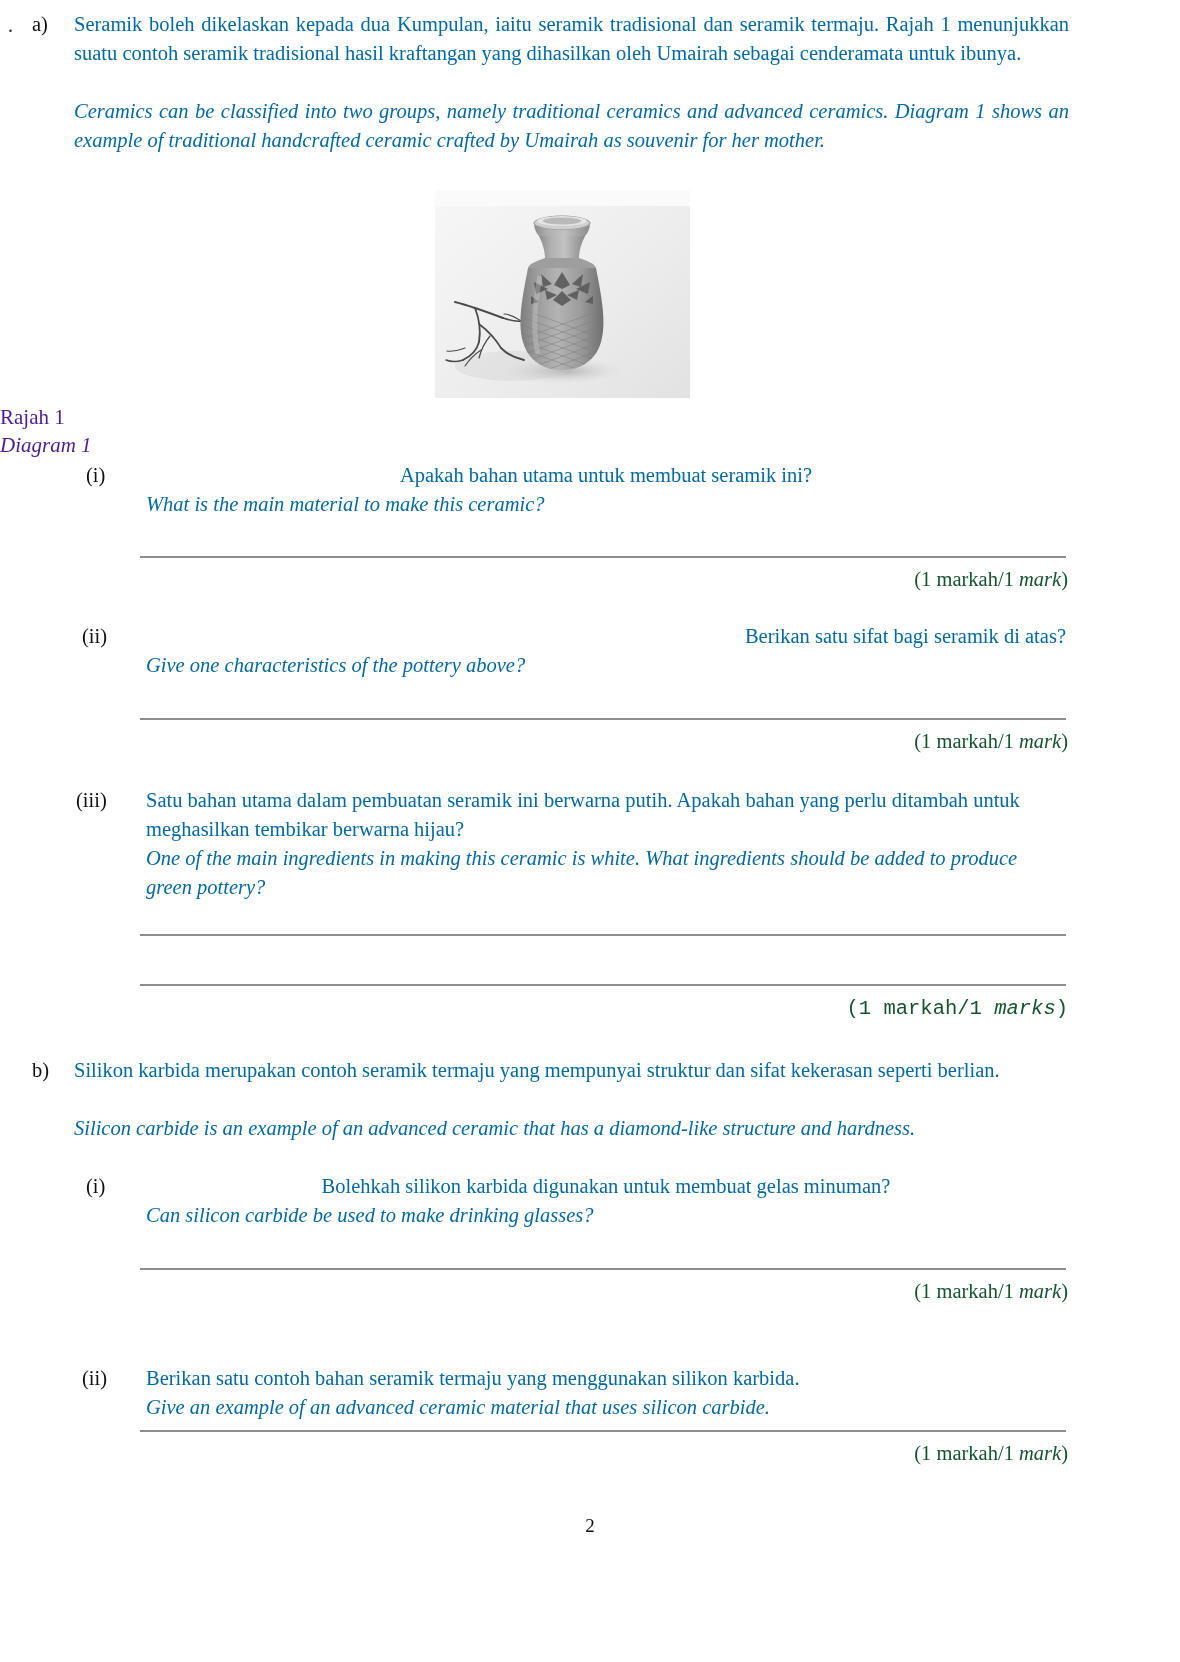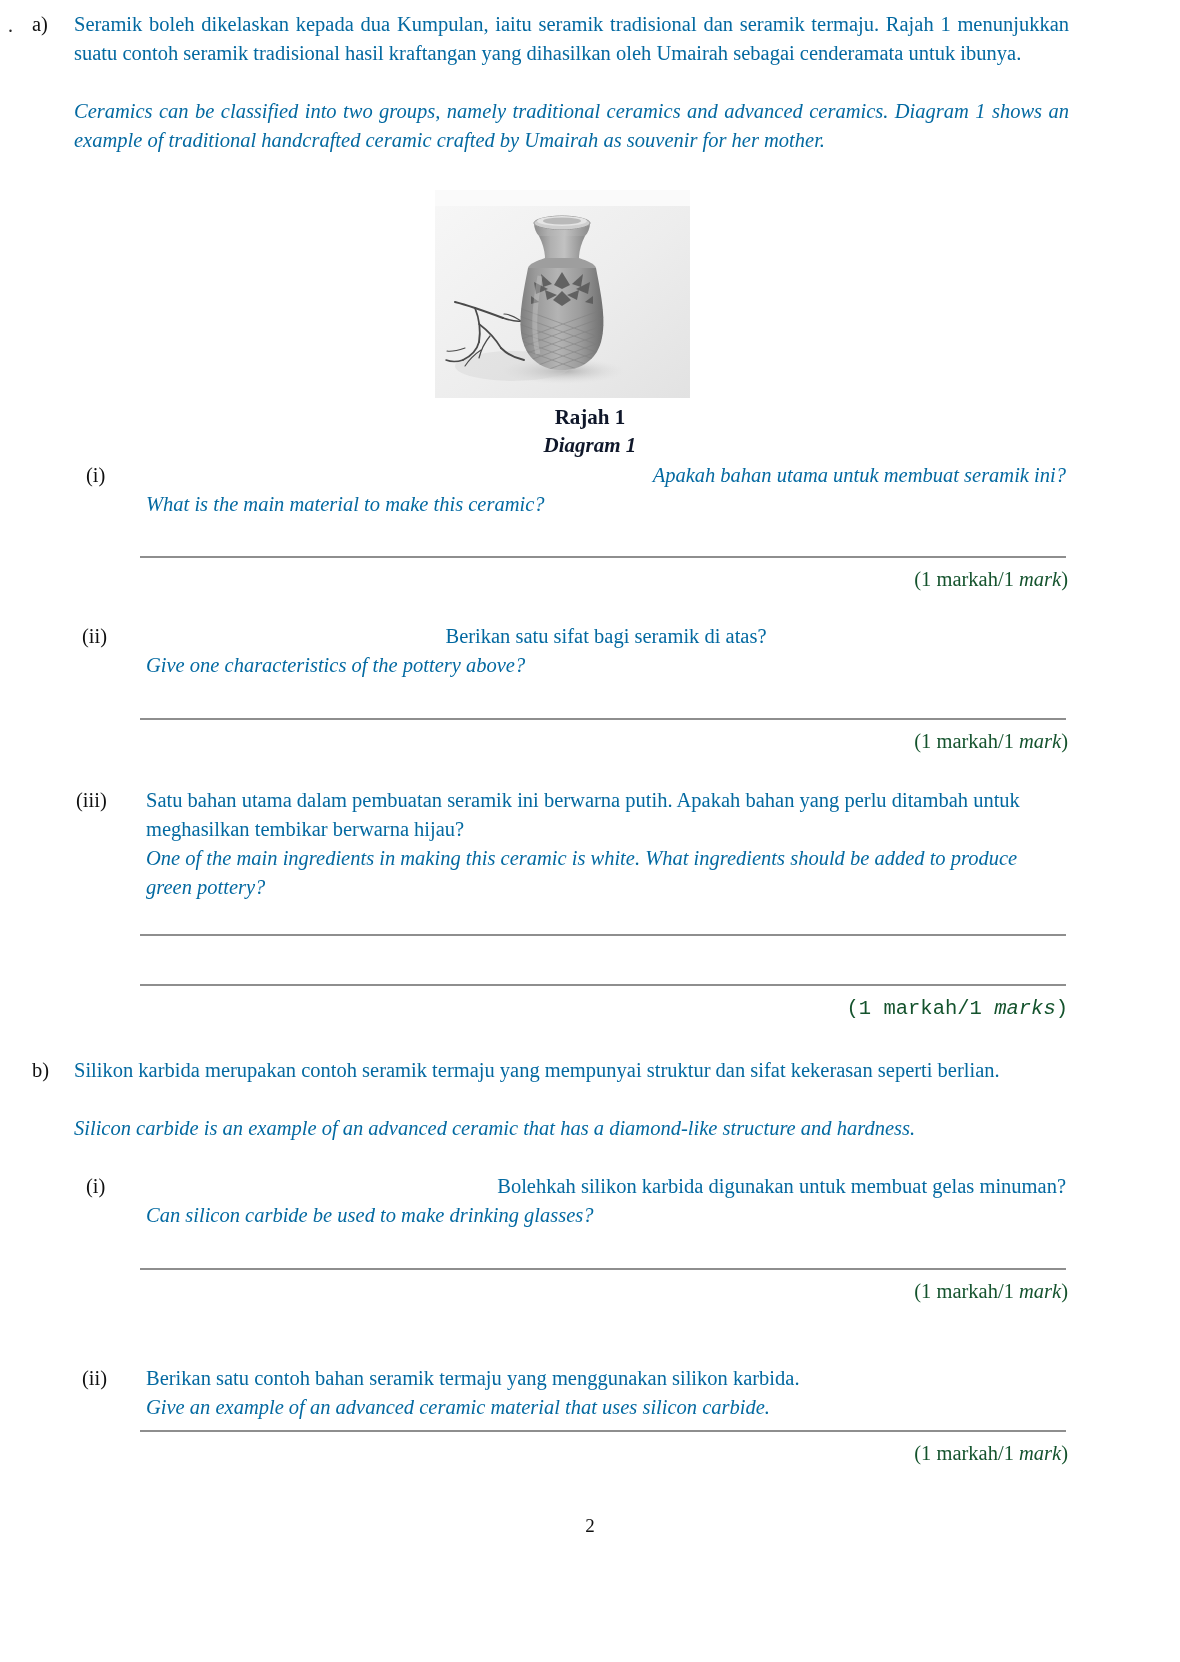--- a/index.html
+++ b/index.html
@@ -69,25 +69,24 @@
     height: 208px;
     overflow: hidden;
     background: #f3f3f3;
   }
   .figure-wrap svg { display: block; }
 
   .caption {
     position: absolute;
     width: 1180px;
     left: 0;
-    text-align: center;
+    text-align: left;
     font-size: 21px;
     line-height: 27px;
-    color: #0f172a;
-    font-weight: bold;
+    color: #4c1d95;
   }
 
   
   .folio {
     position: absolute;
     width: 1180px;
     left: 0;
     text-align: center;
     font-size: 19px;
     color: #101010;
@@ -214,30 +213,30 @@
 
       <ellipse cx="127" cy="31" rx="25" ry="5" fill="#e4e4e4"></ellipse>
       <ellipse cx="127" cy="31" rx="19" ry="3.4" fill="#b9b9b9"></ellipse>
     </svg>
   </div>
 
   <div class="caption" style="top:404px;">Rajah 1</div>
   <div class="caption it" style="top:432px;">Diagram 1</div>
 
   <div class="marker" style="left:86px; top:461px;">(i)</div>
-  <div class="para" style="left:146px; top:461px; width:920px; text-align:right;font-style:italic;">Apakah bahan utama untuk membuat seramik ini?</div>
+  <div class="para" style="left:146px; top:461px; width:920px; text-align:center;">Apakah bahan utama untuk membuat seramik ini?</div>
   <div class="para it" style="left:146px; top:490px; width:920px; text-align:left;">What is the main material to make this ceramic?</div>
 
   <div class="rule" style="left:140px; top:556px; width:926px;"></div>
   <div class="marks" style="top:566px;">
     <span>(1 markah/1 </span><span class="it">mark</span><span>)</span>
   </div>
 
   <div class="marker" style="left:82px; top:622px;">(ii)</div>
-  <div class="para" style="left:146px; top:622px; width:920px; text-align:center;">Berikan satu sifat bagi seramik di atas?</div>
+  <div class="para" style="left:146px; top:622px; width:920px; text-align:right;">Berikan satu sifat bagi seramik di atas?</div>
   <div class="para it" style="left:146px; top:651px; width:920px; text-align:left;">Give one characteristics of the pottery above?</div>
 
   <div class="rule" style="left:140px; top:718px; width:926px;"></div>
   <div class="marks" style="top:728px;">
     <span>(1 markah/1 </span><span class="it">mark</span><span>)</span>
   </div>
 
   <div class="marker" style="left:76px; top:786px;">(iii)</div>
   <div class="para" style="left:146px; top:786px; width:920px; text-align:left;">Satu bahan utama dalam pembuatan seramik ini berwarna putih. Apakah bahan yang perlu ditambah untuk meghasilkan tembikar berwarna hijau?</div>
   <div class="para it" style="left:146px; top:844px; width:900px; text-align:left;">One of the main ingredients in making this ceramic is white. What ingredients should be added to produce green pottery?</div>
@@ -246,21 +245,21 @@
   <div class="rule" style="left:140px; top:984px; width:926px;"></div>
   <div class="marks" style="top:996px;font-family:Liberation Mono, monospace;">
     <span>(1 markah/1 </span><span class="it">marks</span><span>)</span>
   </div>
 
   <div class="marker" style="left:32px; top:1056px;">b)</div>
   <div class="para" style="left:74px; top:1056px; width:995px;">Silikon karbida merupakan contoh seramik termaju yang mempunyai struktur dan sifat kekerasan seperti berlian.</div>
   <div class="para it" style="left:74px; top:1114px; width:995px;">Silicon carbide is an example of an advanced ceramic that has a diamond-like structure and hardness.</div>
 
   <div class="marker" style="left:86px; top:1172px;">(i)</div>
-  <div class="para" style="left:146px; top:1172px; width:920px; text-align:right;">Bolehkah silikon karbida digunakan untuk membuat gelas minuman?</div>
+  <div class="para" style="left:146px; top:1172px; width:920px; text-align:center;">Bolehkah silikon karbida digunakan untuk membuat gelas minuman?</div>
   <div class="para it" style="left:146px; top:1201px; width:920px; text-align:left;">Can silicon carbide be used to make drinking glasses?</div>
 
   <div class="rule" style="left:140px; top:1268px; width:926px;"></div>
   <div class="marks" style="top:1278px;">
     <span>(1 markah/1 </span><span class="it">mark</span><span>)</span>
   </div>
 
   <div class="marker" style="left:82px; top:1364px;">(ii)</div>
   <div class="para" style="left:146px; top:1364px; width:920px; text-align:left;">Berikan satu contoh bahan seramik termaju yang menggunakan silikon karbida.</div>
   <div class="para it" style="left:146px; top:1393px; width:920px; text-align:left;">Give an example of an advanced ceramic material that uses silicon carbide.</div>

